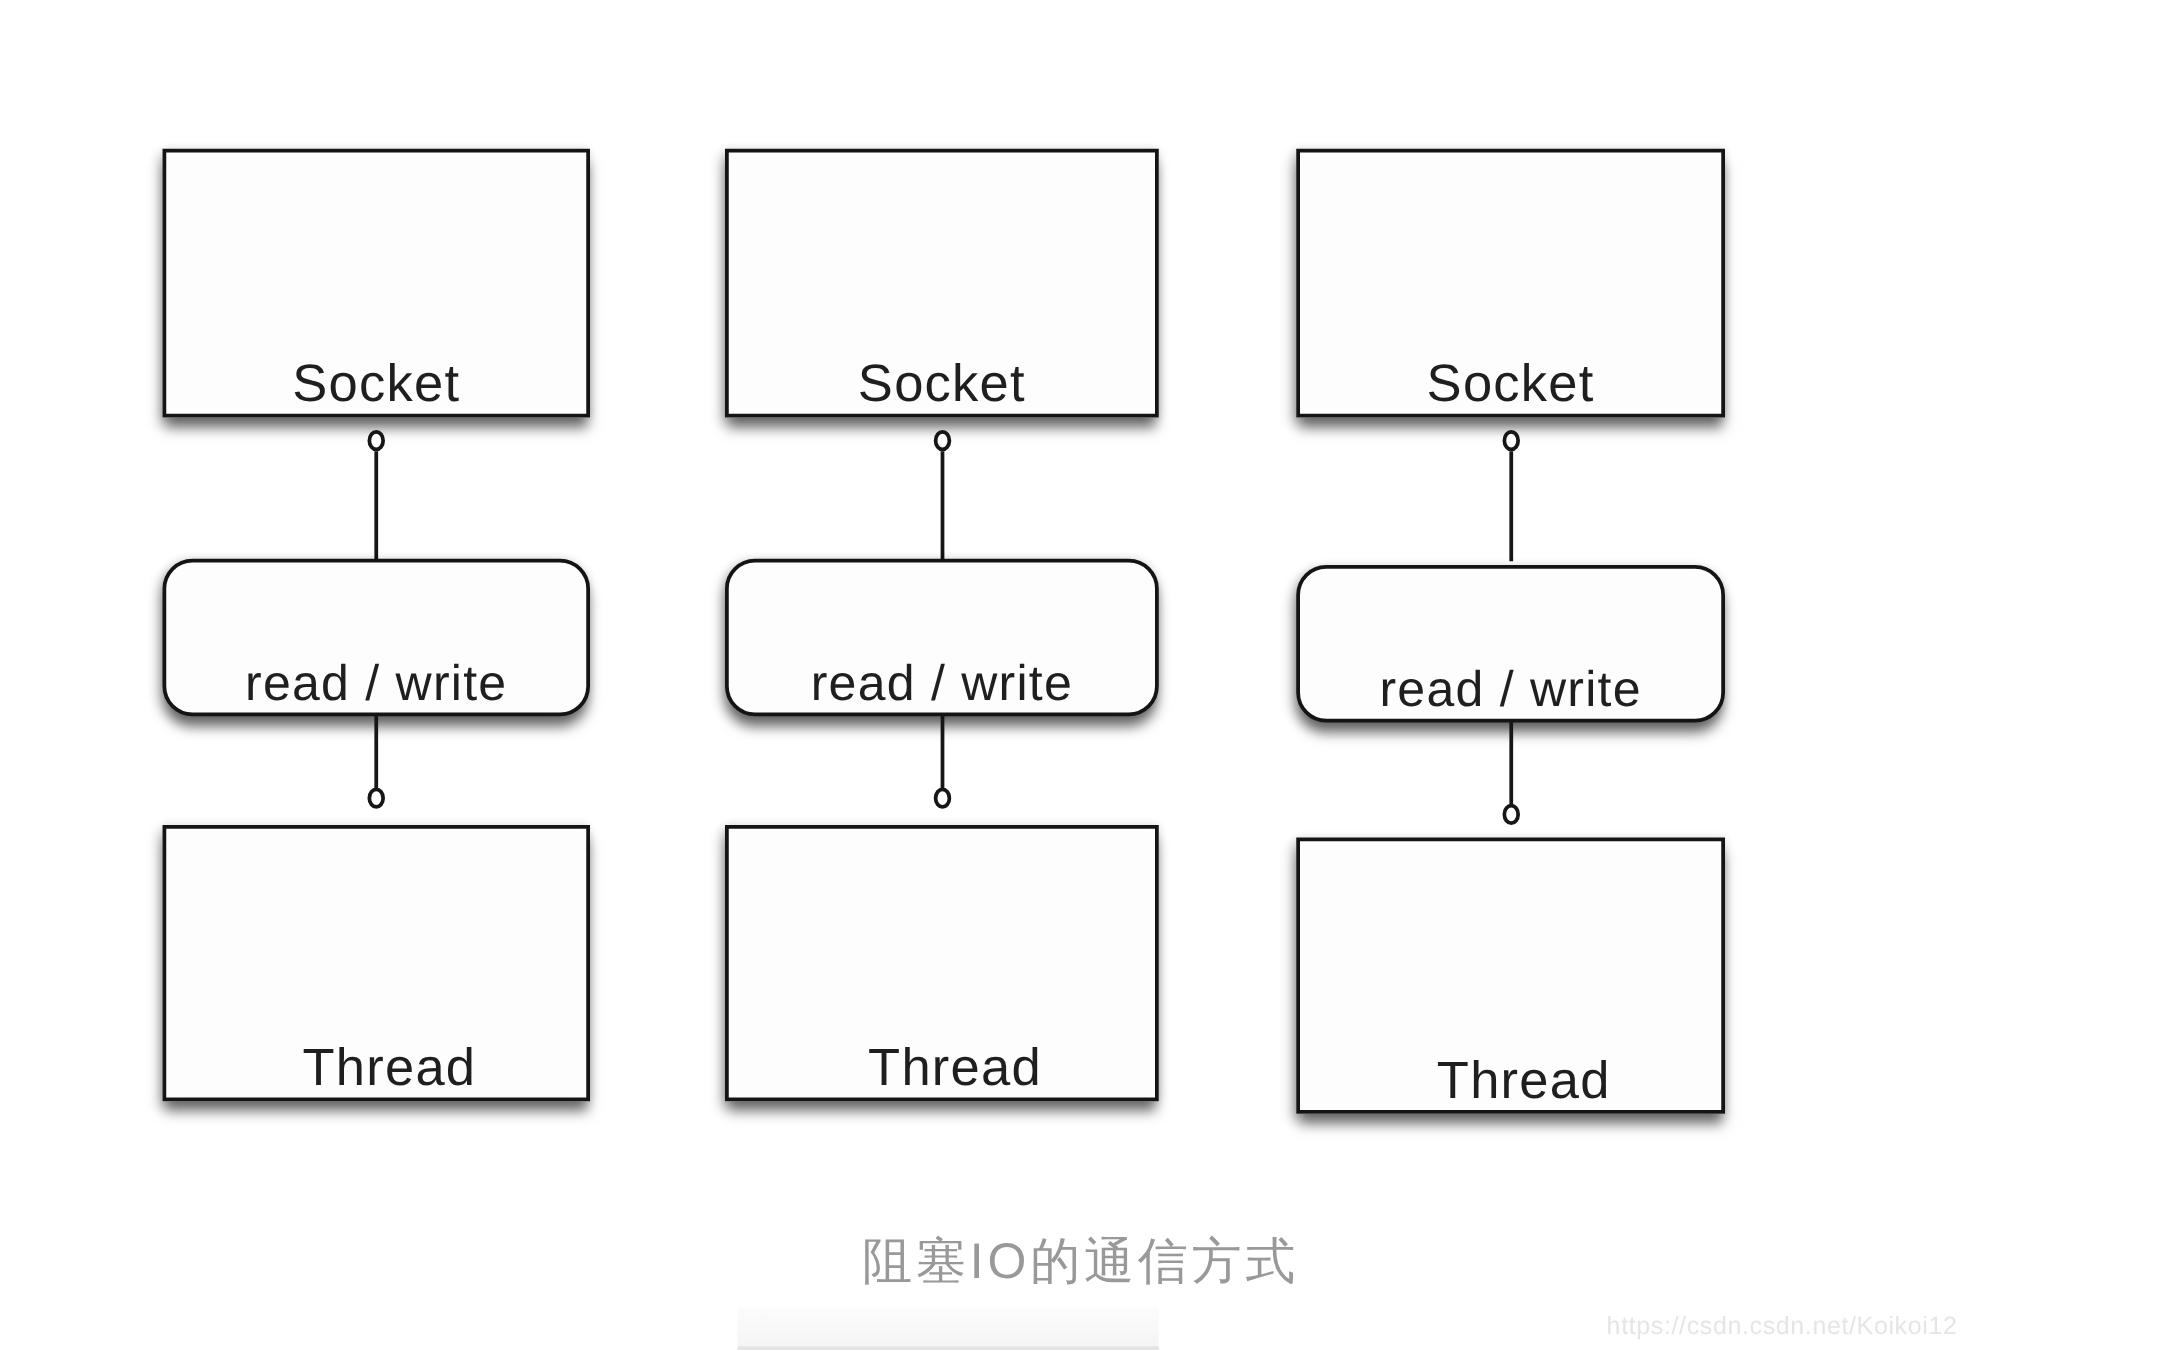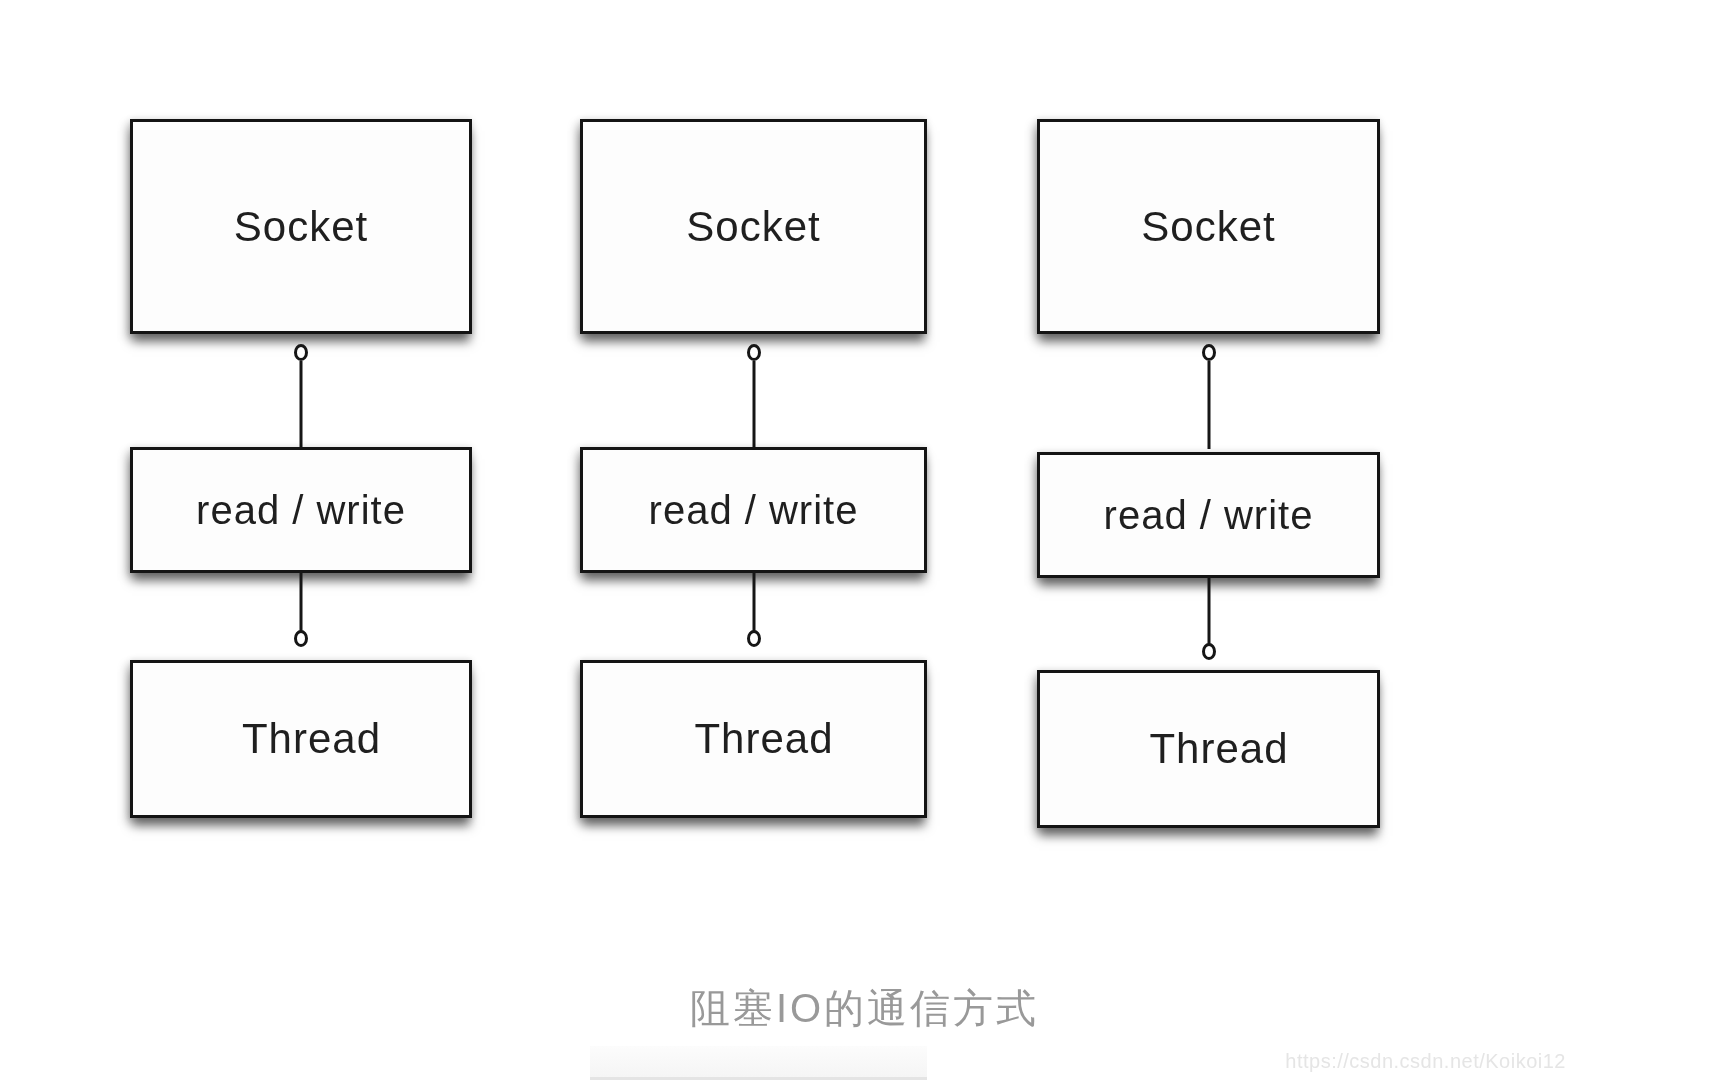--- a/index.html
+++ b/index.html
@@ -24,32 +24,32 @@
 
   
   .node {
     position: absolute;
     left: 0;
     right: 0;
     background: #fdfdfd;
     border: 3px solid #141414;
     box-sizing: border-box;
     display: flex;
-    align-items: center;
+    align-items: flex-end;
     justify-content: center;
     font-size: 42px;
     color: #1f1f1f;
     letter-spacing: 1px;
     box-shadow: 0 10px 10px -2px rgba(0,0,0,0.50),
                 -4px 5px 9px rgba(0,0,0,0.18),
                 0 0 7px rgba(0,0,0,0.12);
   }
   .node-socket { top: 119px; height: 215px; }
-  .node-rw     { top: 447px; height: 126px; font-size: 40px; }
-  .node-thread { top: 660px; height: 158px; padding-left: 21px; }
+  .node-rw     { top: 447px; height: 126px; font-size: 40px; border-radius: 24px; }
+  .node-thread { top: 660px; height: 221px; padding-left: 21px; }
 
   
   .col-3 .node-rw     { top: 452px; }
   .col-3 .node-thread { top: 670px; }
 
   
   .vline {
     position: absolute;
     left: 50%;
     transform: translateX(-50%);

